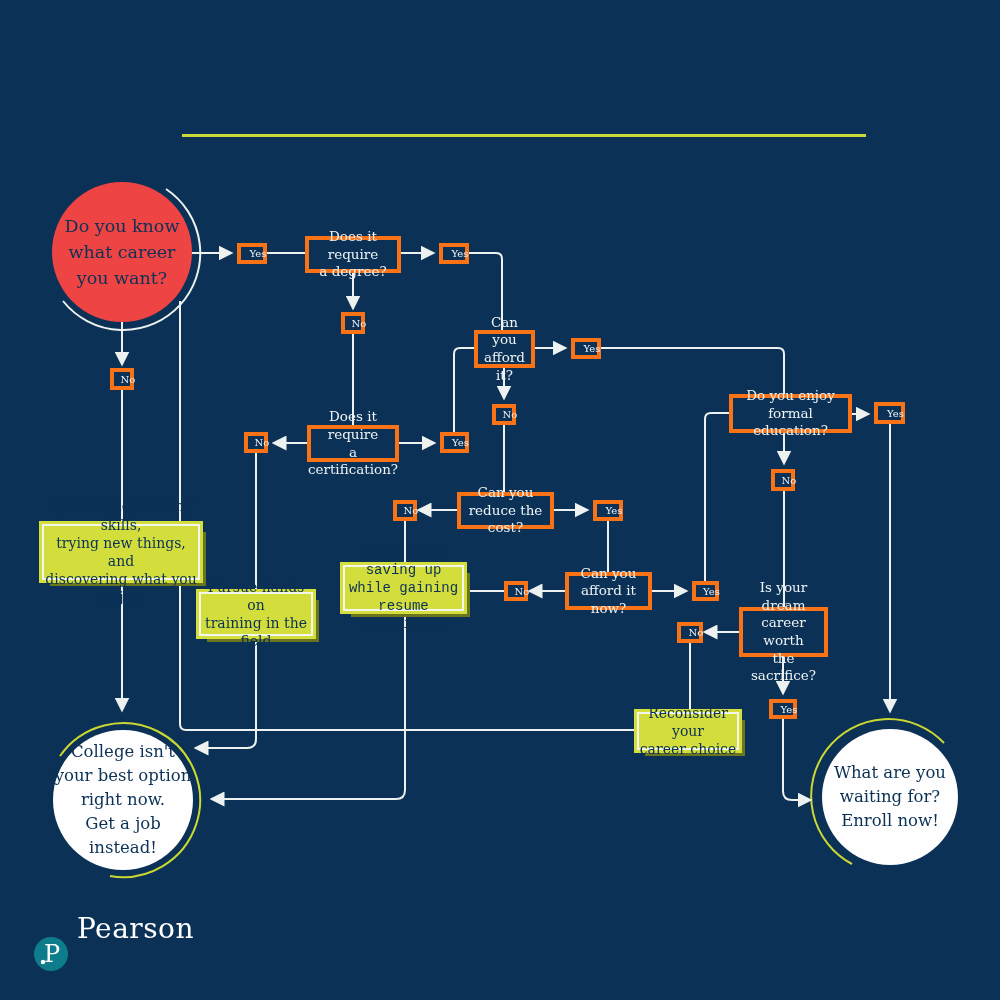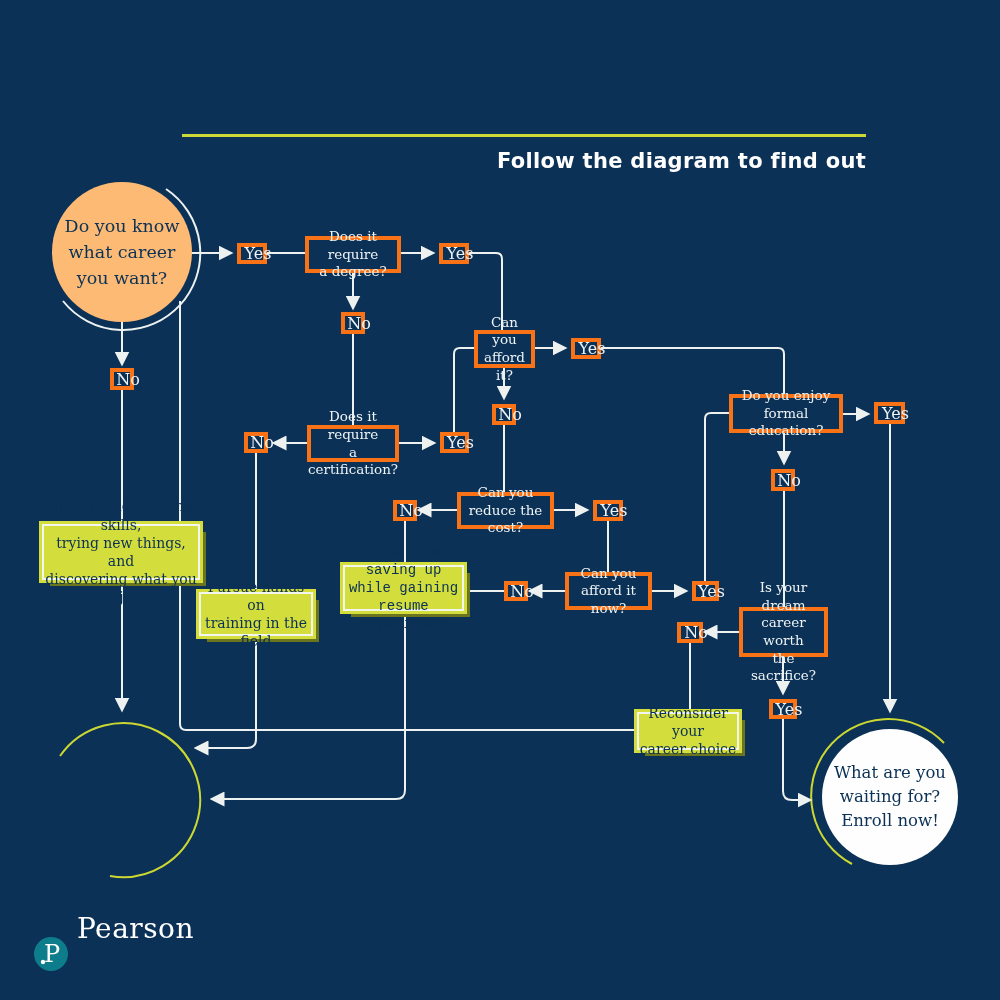--- a/index.html
+++ b/index.html
@@ -24,35 +24,35 @@
     font-size:21px; color:#ffffff; letter-spacing:0.3px;
   }
 
   .qbox, .lbl {
     position:absolute; box-sizing:border-box;
     background:#0b3156; border:4px solid #f97316; color:#eef3f5;
     display:flex; align-items:center; justify-content:center;
   }
   .qbox span, .lbl span, .action span, .circle span { white-space:pre-line; text-align:center; }
   .qbox { font-size:13.5px; line-height:1.3; }
-  .lbl  { font-size:16px;padding-left:12px; }
+  .lbl  { font-size:10px;padding-left:12px; }
 
   .action {
     position:absolute; box-sizing:border-box;
     background:#d3de3c; border:2px solid #f3f6ef;
     box-shadow:0 0 0 3px #d3de3c, 7px 7px 0 -1px #6b751d;
     color:#0b3156; font-size:14px; line-height:1.3;
     display:flex; align-items:center; justify-content:center;
   }
 
   .circle {
     position:absolute; box-sizing:border-box; border-radius:50%;
     display:flex; align-items:center; justify-content:center;
   }
-  .circle.start   { background:#fdba74; color:#0b3156; font-size:17.5px; line-height:1.5; }
+  .circle.start   { background:#ef4444; color:#0b3156; font-size:17.5px; line-height:1.5; }
   .circle.outcome { background:#fdfefd; color:#0b3156; font-size:16.5px; line-height:1.45; }
 
   .brand-word {
     position:absolute; left:77px; top:912px;
     font-size:28px; color:#ffffff; letter-spacing:0.5px;
   }
   .logo-svg { position:absolute; left:28px; top:930px; }
 </style>
 </head>
 <body>
@@ -102,21 +102,20 @@
       <path d="M637 730 L186 730 Q180 730 180 724 L180 301"></path>
       <path d="M122 322 L122 362" marker-end="url(#arw)"></path>
       <path d="M122 390 L122 524"></path>
       <path d="M122 580 L122 708" marker-end="url(#arw)"></path>
       <path d="M256 452 L256 739 Q256 748 247 748 L198 748" marker-end="url(#arw)"></path>
       <path d="M405 617 L405 790 Q405 799 396 799 L214 799" marker-end="url(#arw)"></path>
     </g>
   </svg>
 
   <div class="rule"></div>
-  <div class="subtitle">Follow the diagram to find out</div>
 
   <div class="circle start" style="left:52px; top:182px; width:140px; height:140px;">
     <span>Do you know
 what career
 you want?</span>
   </div>
 
   <div class="qbox" style="left:305px; top:236px; width:96px; height:37px;">
       <span>Does it require
 a degree?</span>
@@ -130,21 +129,21 @@
 afford it?</span>
     </div>
   <div class="qbox" style="left:457px; top:492px; width:97px; height:37px;">
       <span>Can you
 reduce the cost?</span>
     </div>
   <div class="qbox" style="left:565px; top:572px; width:87px; height:38px;">
       <span>Can you
 afford it now?</span>
     </div>
-  <div class="qbox" style="left:729px; top:394px; width:114px; height:39px;">
+  <div class="qbox" style="left:729px; top:394px; width:123px; height:39px;">
       <span>Do you enjoy
 formal education?</span>
     </div>
   <div class="qbox" style="left:739px; top:607px; width:89px; height:50px;">
       <span>Is your dream
 career worth
 the sacrifice?</span>
     </div>
 
   <div class="lbl" style="left:237px; top:243px; width:30px; height:21px;">
@@ -208,20 +207,26 @@
   <div class="action" style="left:343px; top:565px; width:121px; height:46px;font-family:Liberation Mono, monospace;">
       <span>Spend time saving up
 while gaining resume
 experience</span>
     </div>
   <div class="action" style="left:637px; top:712px; width:102px; height:38px;">
       <span>Reconsider your
 career choice</span>
     </div>
 
+  <div class="circle outcome" style="left:53px; top:730px; width:140px; height:140px;">
+    <span>College isn't
+your best option
+right now.
+Get a job instead!</span>
+  </div>
   <div class="circle outcome" style="left:822px; top:729px; width:136px; height:136px;">
     <span>What are you
 waiting for?
 Enroll now!</span>
   </div>
 
   <svg class="logo-svg" width="46" height="46">
     <circle cx="23" cy="24" r="17" fill="#0d7d8c"></circle>
     <text x="24" y="32" text-anchor="middle" font-family="DejaVu Serif, serif" font-size="24" fill="#ffffff">P</text>
     <circle cx="15" cy="32" r="2.2" fill="#ffffff"></circle>

